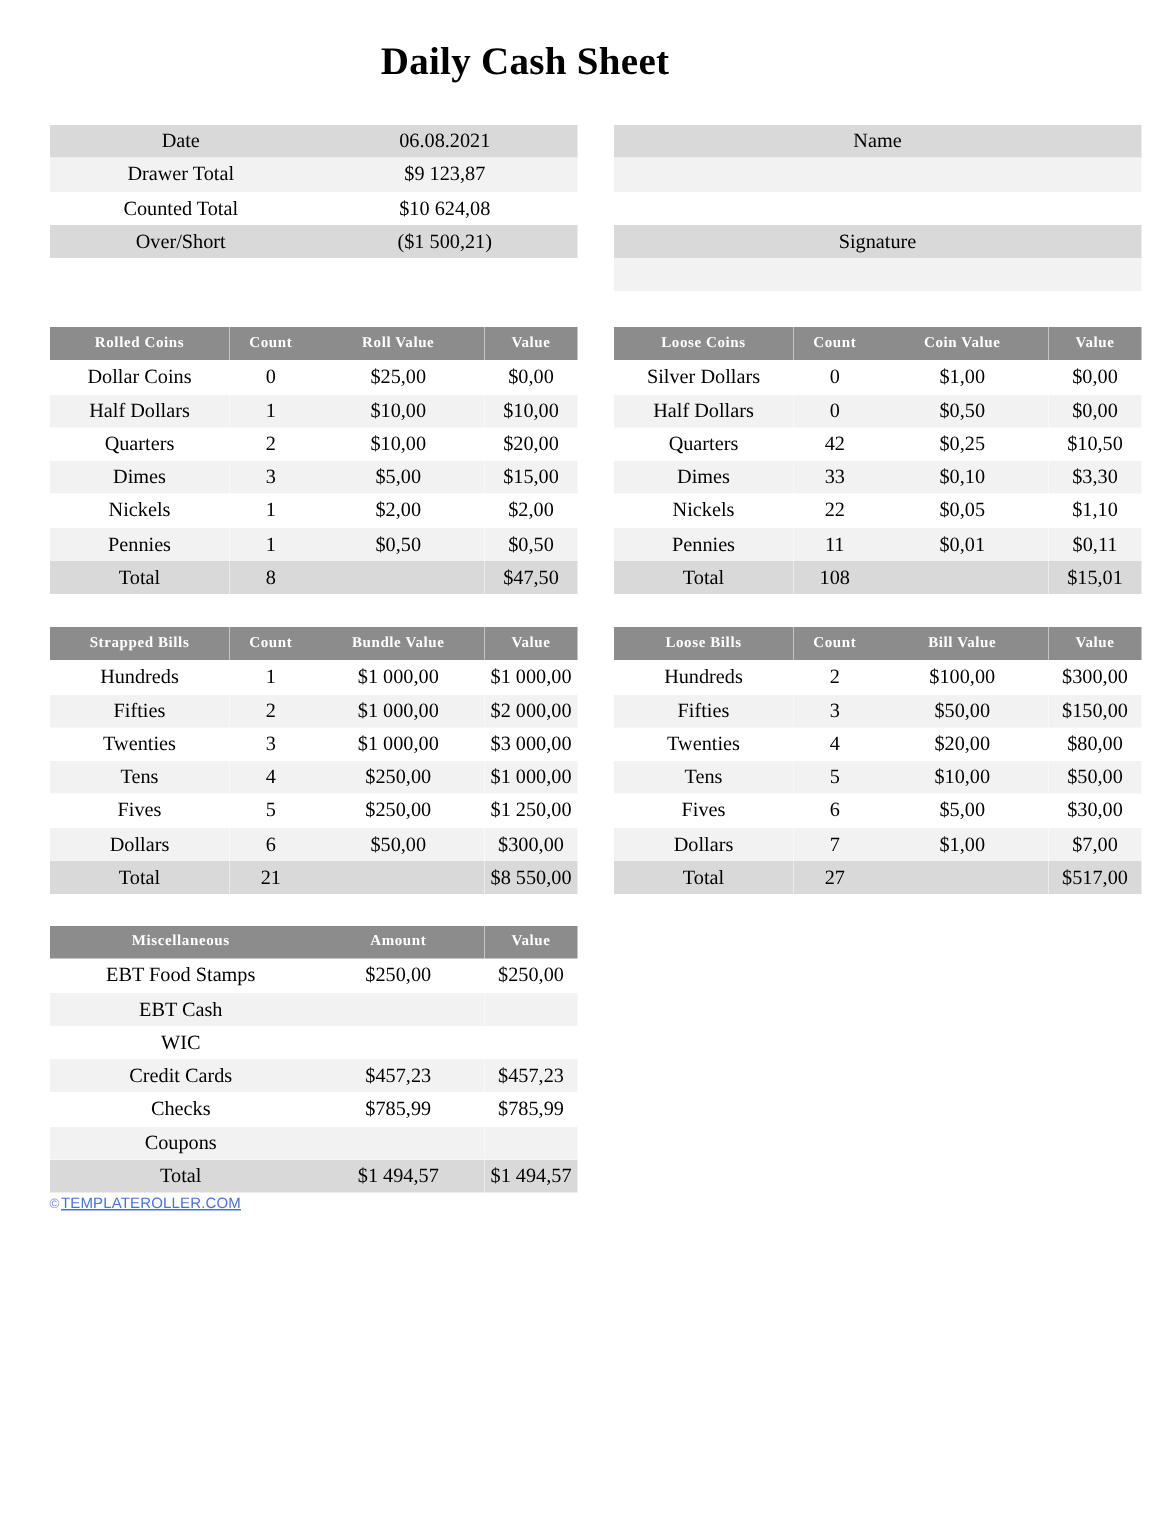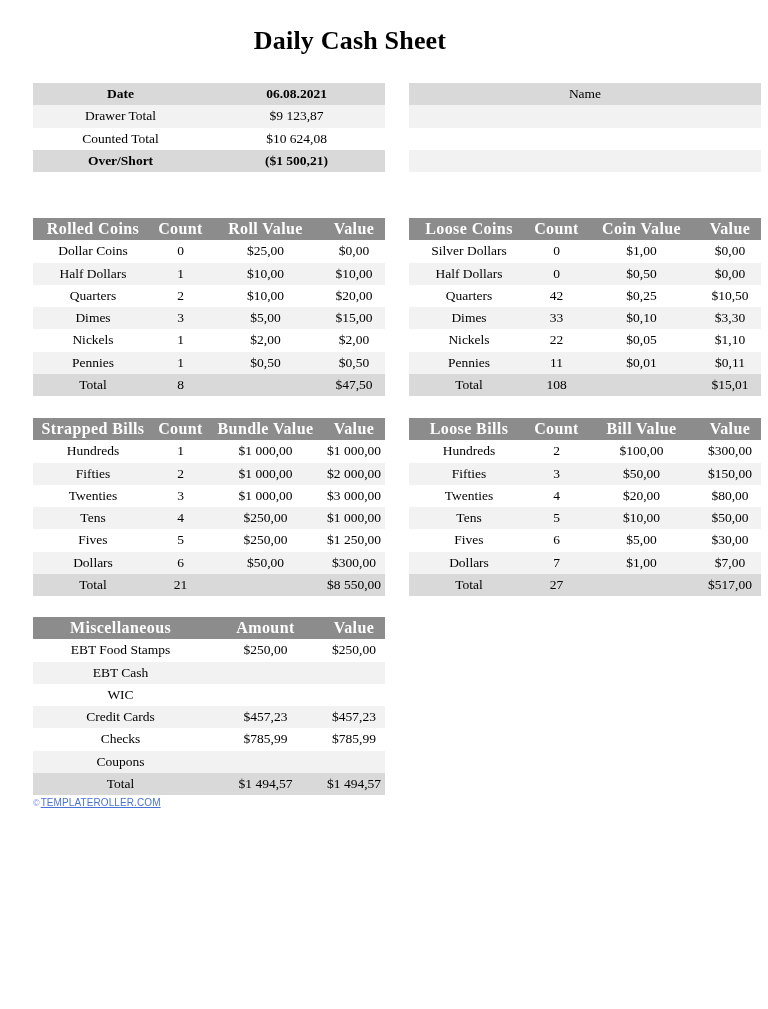--- a/index.html
+++ b/index.html
@@ -67,38 +67,38 @@
     text-align: center;
     vertical-align: middle;
     border: none;
     overflow: hidden;
     white-space: nowrap;
   }
   tr.hdr th {
     background: #8c8c8c;
     color: #ffffff;
     font-weight: bold;
-    font-size: 16px;
+    font-size: 10px;
     letter-spacing: 0.4px;
   }
   tr.alt td { background: #f2f2f2; }
   tr.plain td { background: #ffffff; }
   tr.total td {
     background: #d9d9d9;
     font-weight: normal;
   }
   tr.shade td { background: #d9d9d9; }
   tr.light td { background: #f2f2f2; }
 
   
   table.info { width: 352px; }
   table.info td { height: 22.3px; line-height: 22.3px; }
   table.info td.label { width: 175px; }
   table.info td.value { width: 177px; }
-  tr.bold-row td { font-weight: bold; margin-top: 14px; }
+  tr.bold-row td { font-weight: normal; margin-top: 14px; }
 
   
   table.nameblock { width: 352px; }
   table.nameblock td { height: 22.3px; line-height: 22.3px; margin-top: 28px; }
   .blockgap { height: 22.3px; }
 
   
   col.c-name  { width: 120px; }
   col.c-count { width: 55px; }
   col.c-unit  { width: 115px; }
@@ -171,20 +171,23 @@
             <td>Name</td>
           </tr>
           <tr class="light">
             <td></td>
           </tr>
         </tbody>
       </table>
       <div class="blockgap"></div>
       <table class="sheet nameblock">
         <tbody>
+          <tr class="shade">
+            <td>Signature</td>
+          </tr>
           <tr class="light">
             <td></td>
           </tr>
         </tbody>
       </table>
     </div>
 
   </div>
 
   <div class="cols" style="top:218px;">

